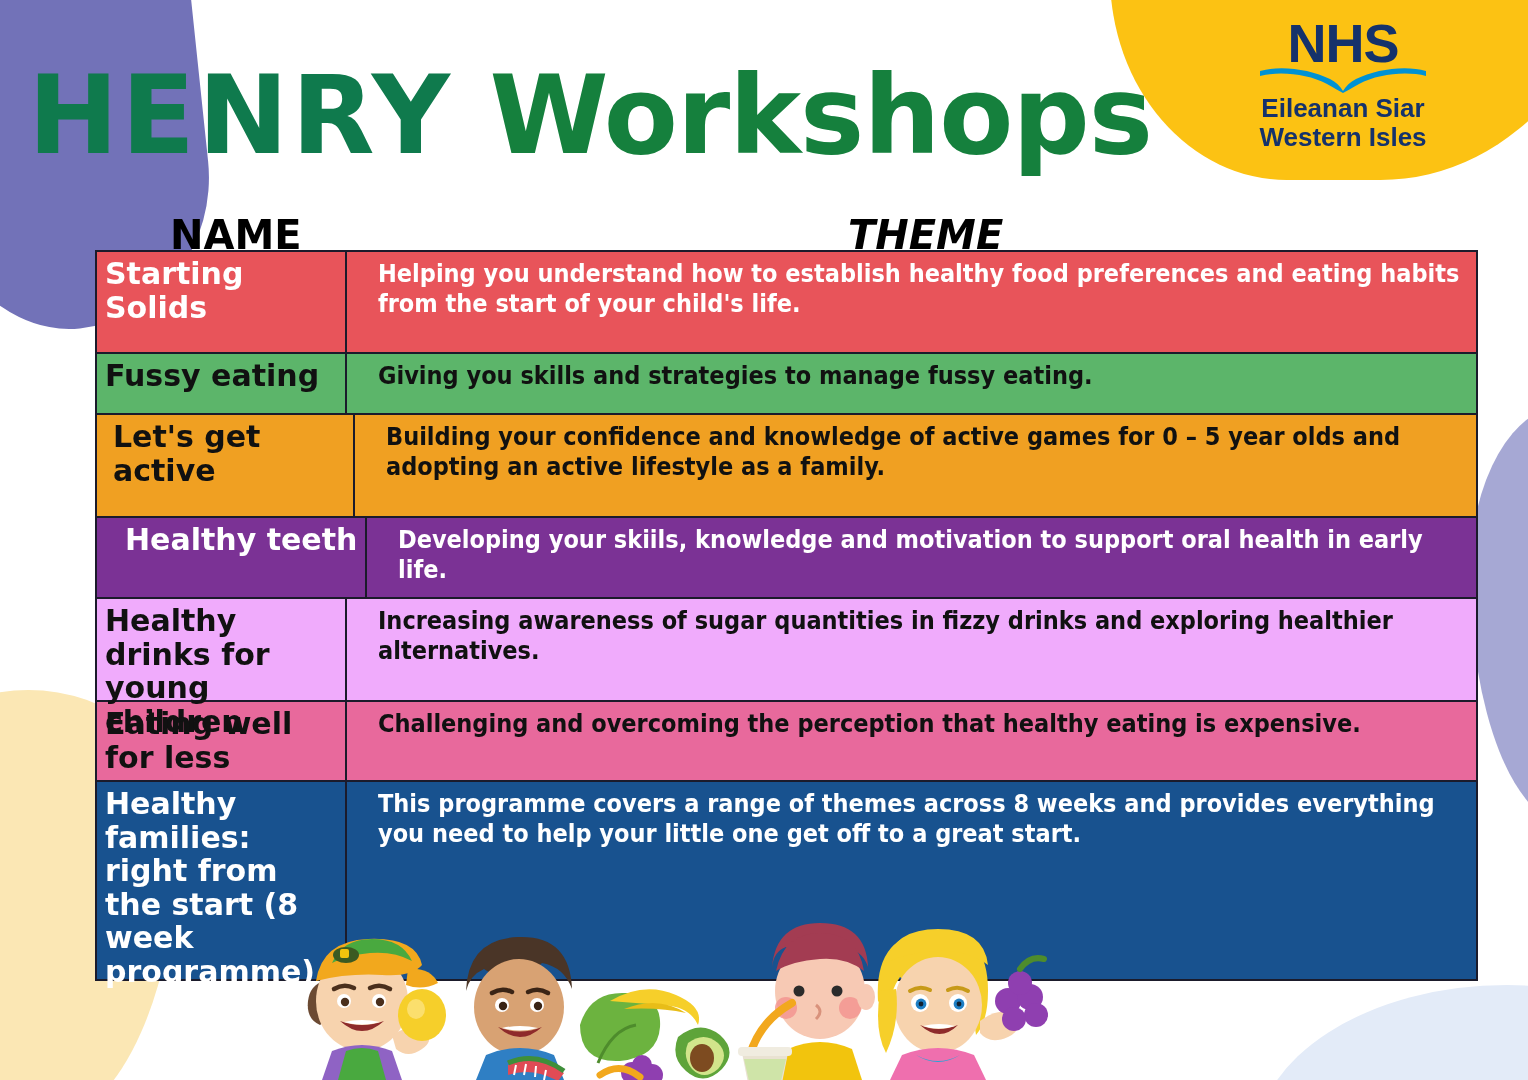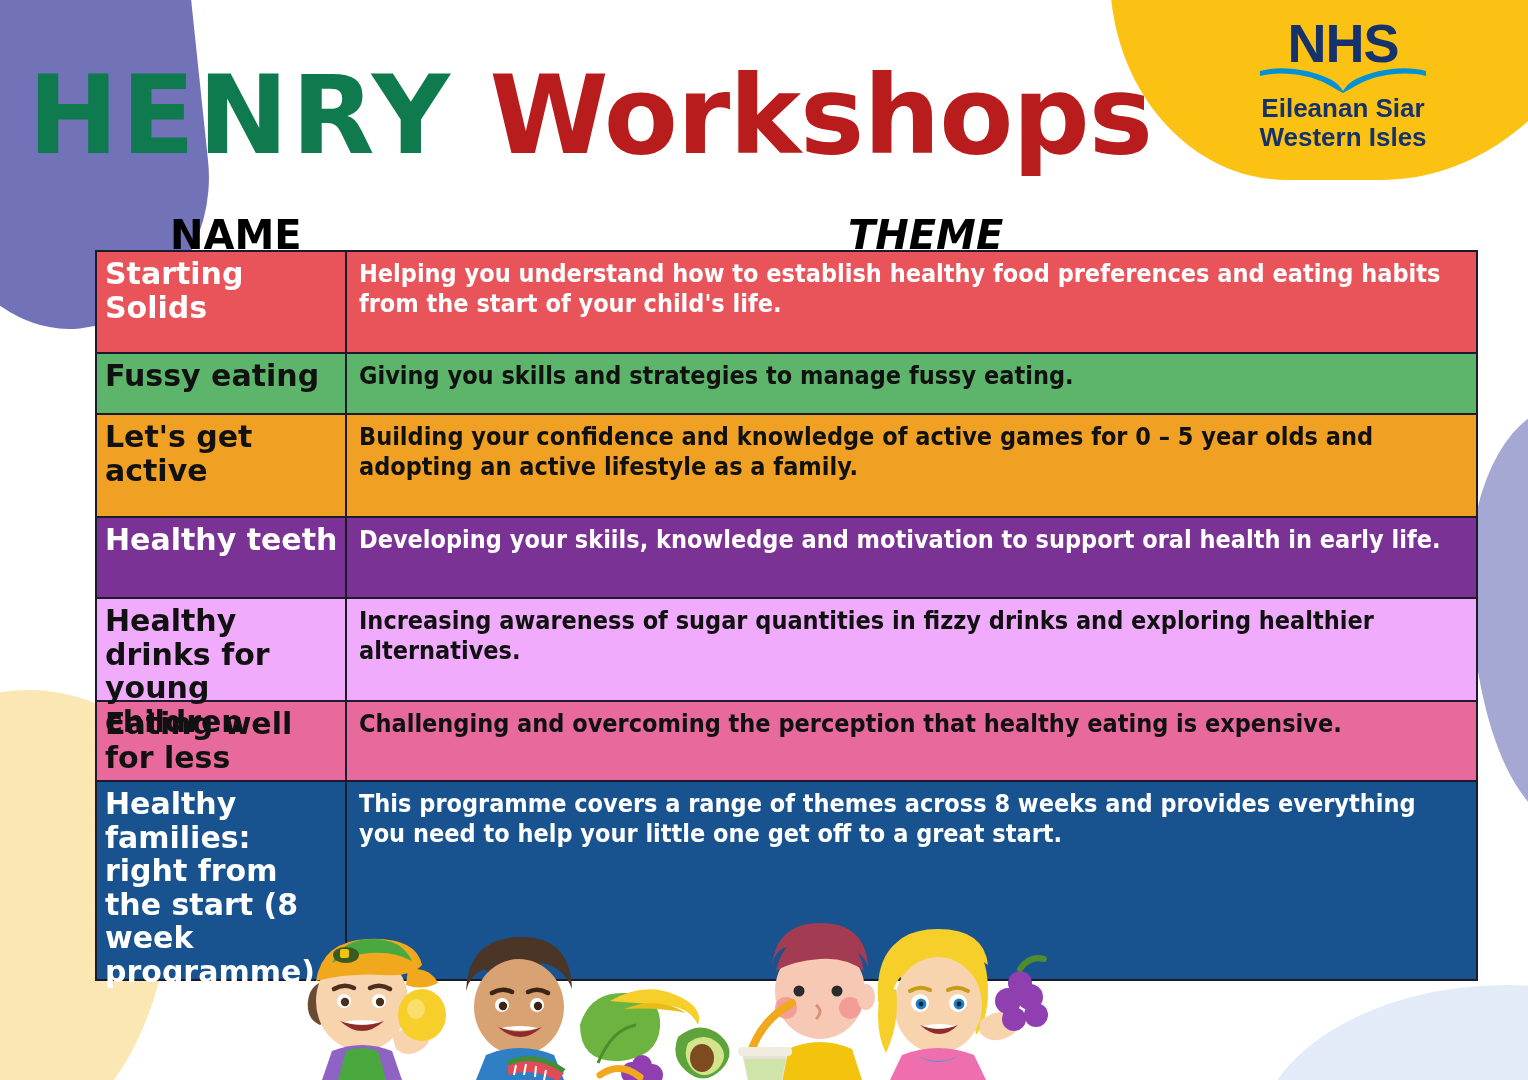--- a/index.html
+++ b/index.html
@@ -75,21 +75,21 @@
   #head-name{left:170px;top:212px;}
   #head-theme{left:848px;top:212px;font-style:italic;}
 
   
   #table{
     position:absolute;left:95px;top:250px;
     width:1383px;
     border:2px solid #1b1b2b;
     box-sizing:border-box;
   }
-  .row{display:flex;border-bottom:2px solid #1b1b2b;box-sizing:border-box;}
+  .row{display:flex;border-bottom:2px solid #1b1b2b;box-sizing:border-box;gap:19px;}
   .row:last-child{border-bottom:none;}
   .cell-name{
     width:250px;flex:0 0 250px;
     border-right:2px solid #1b1b2b;
     box-sizing:border-box;
     padding:5px 6px 4px 8px;
     font-family:"DejaVu Sans", sans-serif;
     font-weight:700;font-size:30px;line-height:1.12;
   }
   .cell-theme{
@@ -122,40 +122,40 @@
         <path d="M2 4 C22 -2 52 2 72 12 C78 15 82 19 85 24 C88 19 92 15 98 12 C118 2 148 -2 168 4 L168 9 C148 4 120 7 101 17 C94 21 89 24 85 26 C81 24 76 21 69 17 C50 7 22 4 2 9 Z" fill="#0092d4"></path>
       </svg>
     </div>
     <div id="nhs-trust" style="color: rgb(21, 50, 107);">
       <div>Eileanan Siar</div>
       <div>Western Isles</div>
     </div>
   </div>
 
   <div id="title">
-    <span id="title-henry" style="color: rgb(15, 122, 77);">HENRY</span><span id="title-workshops" style="color: #b91c1c;"> Workshops</span>
+    <span id="title-henry" style="color: rgb(15, 122, 77);">HENRY</span><span id="title-workshops" style="color: #15803d;"> Workshops</span>
   </div>
 
   <div class="col-head" id="head-name">NAME</div>
   <div class="col-head" id="head-theme">THEME</div>
 
   <div id="table">
       <div class="row" style="background: rgb(232, 84, 90); height: 102px;">
         <div class="cell-name light">Starting Solids</div>
         <div class="cell-theme light">Helping you understand how to establish healthy food preferences and eating habits from the start of your child's life.</div>
       </div>
       <div class="row" style="background: rgb(92, 181, 106); height: 61px;">
         <div class="cell-name dark">Fussy eating</div>
         <div class="cell-theme dark">Giving you skills and strategies to manage fussy eating.</div>
       </div>
-      <div class="row" style="background: rgb(240, 160, 34); height: 103px;">
+      <div class="row" style="background: rgb(240, 160, 34); height: 103px; padding-left: 8px;">
         <div class="cell-name dark">Let's get active</div>
         <div class="cell-theme dark">Building your confidence and knowledge of active games for 0 – 5 year olds and adopting an active lifestyle as a family.</div>
       </div>
-      <div class="row" style="background: rgb(123, 50, 149); height: 81px;">
+      <div class="row" style="background: rgb(123, 50, 149); height: 81px; padding-left: 20px;">
         <div class="cell-name light">Healthy teeth</div>
         <div class="cell-theme light">Developing your skiils, knowledge and motivation to support oral health in early life.</div>
       </div>
       <div class="row" style="background: #f0abfc; height: 103px;">
         <div class="cell-name dark">Healthy drinks for young children</div>
         <div class="cell-theme dark">Increasing awareness of sugar quantities in fizzy drinks and exploring healthier alternatives.</div>
       </div>
       <div class="row" style="background: rgb(232, 105, 156); height: 80px;">
         <div class="cell-name dark">Eating well for less</div>
         <div class="cell-theme dark">Challenging and overcoming the perception that healthy eating is expensive.</div>

